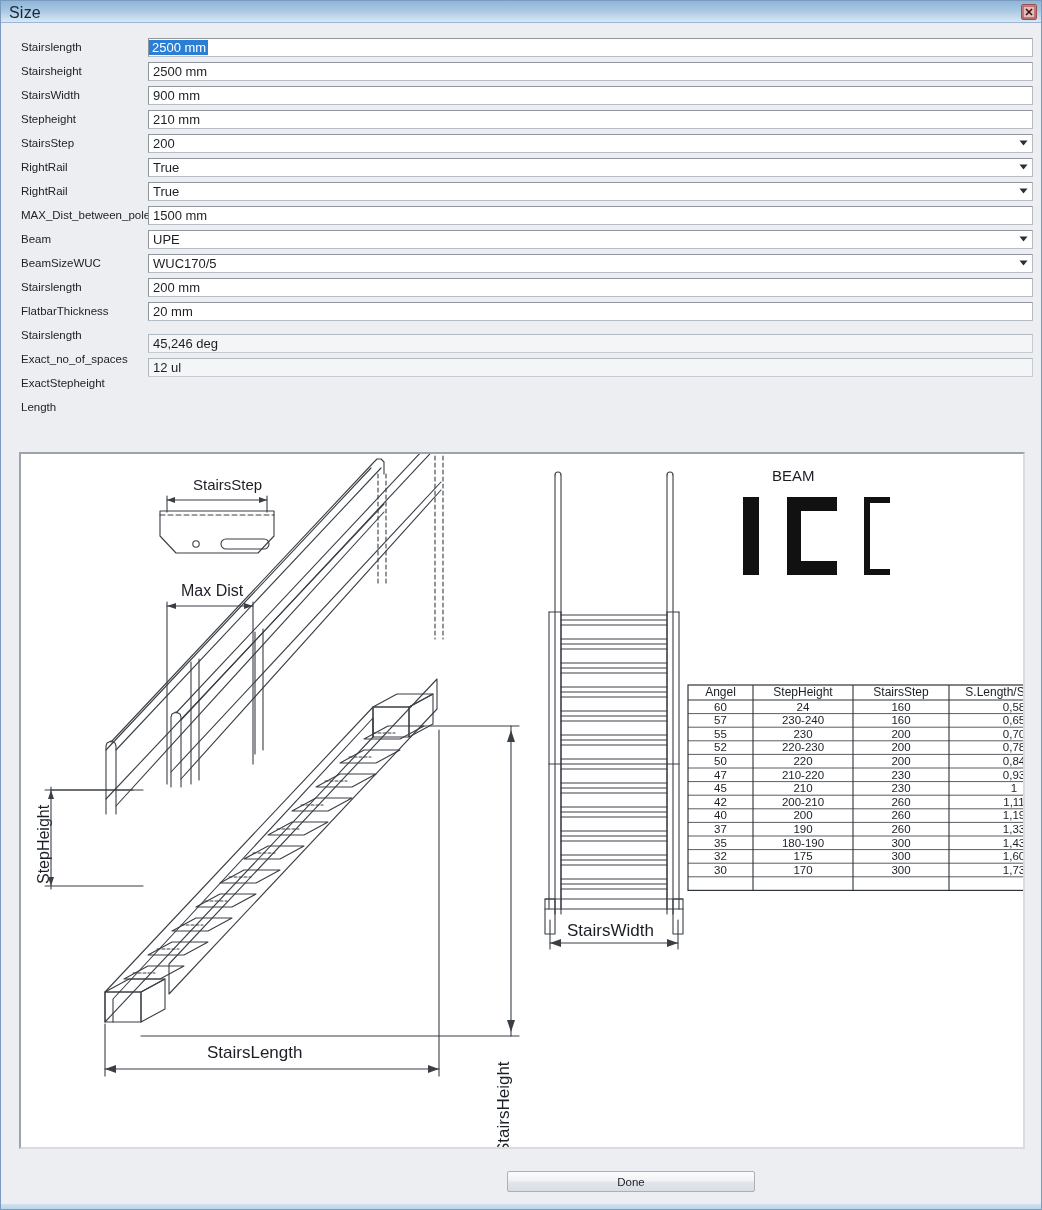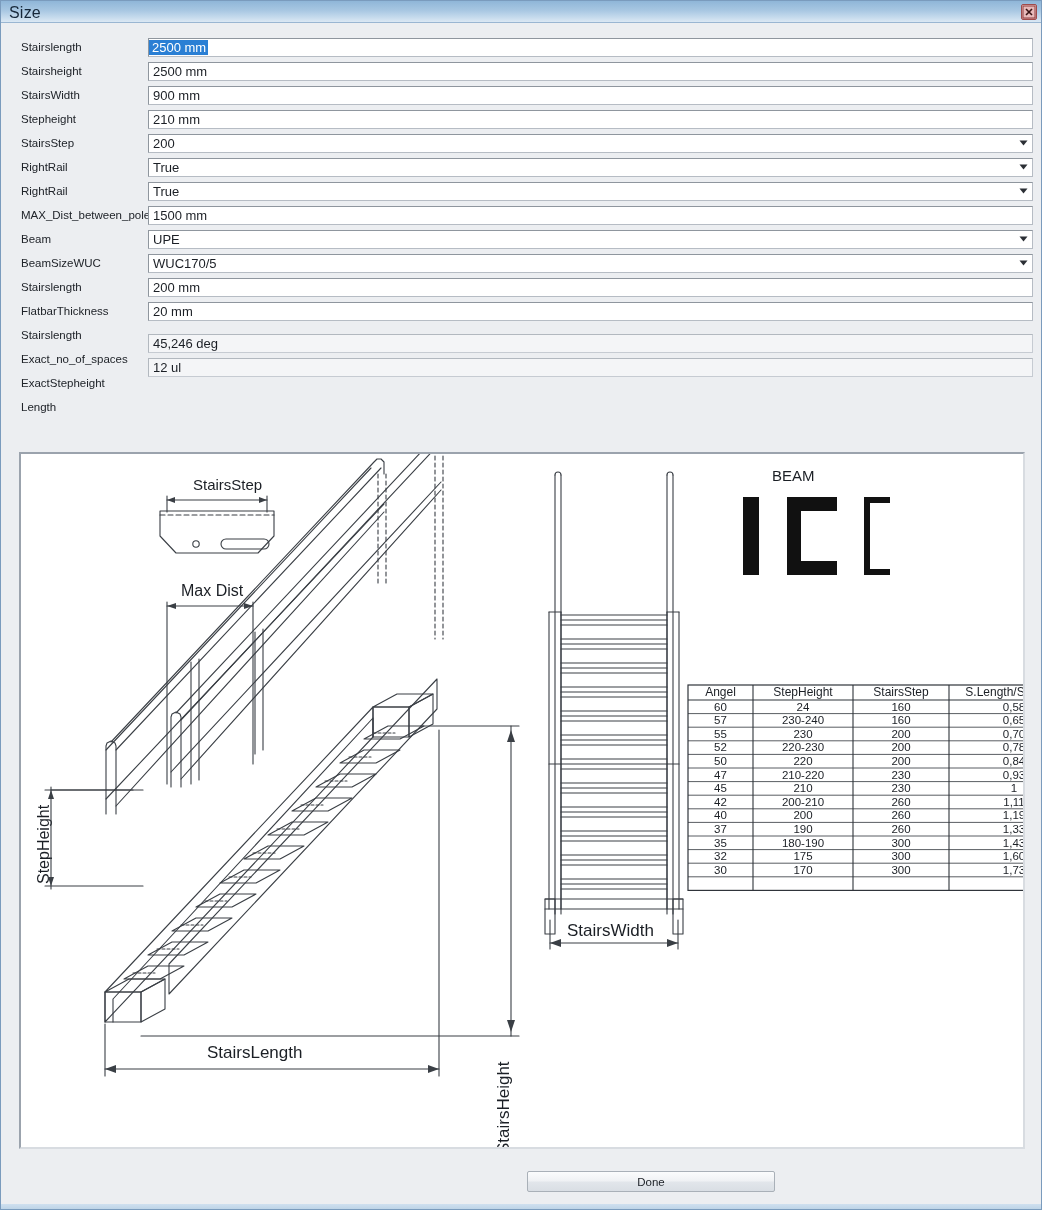--- a/index.html
+++ b/index.html
@@ -138,21 +138,21 @@
   .footer {
     position: absolute;
     left: 0;
     top: 1158px;
     width: 1042px;
     height: 52px;
     background: #eceef1;
   }
   .done-btn {
     position: absolute;
-    left: 526px;
+    left: 506px;
     top: 12px;
     width: 248px;
     height: 21px;
     font-family: "Liberation Sans", "DejaVu Sans", sans-serif;
     font-size: 11.5px;
     color: #1b1f25;
     background: linear-gradient(to bottom, #fbfcfd 0%, #eff1f4 48%, #e2e6eb 52%, #d9dee4 100%);
     border: 1px solid #a9b0b8;
     border-radius: 2px;
     box-sizing: border-box;

